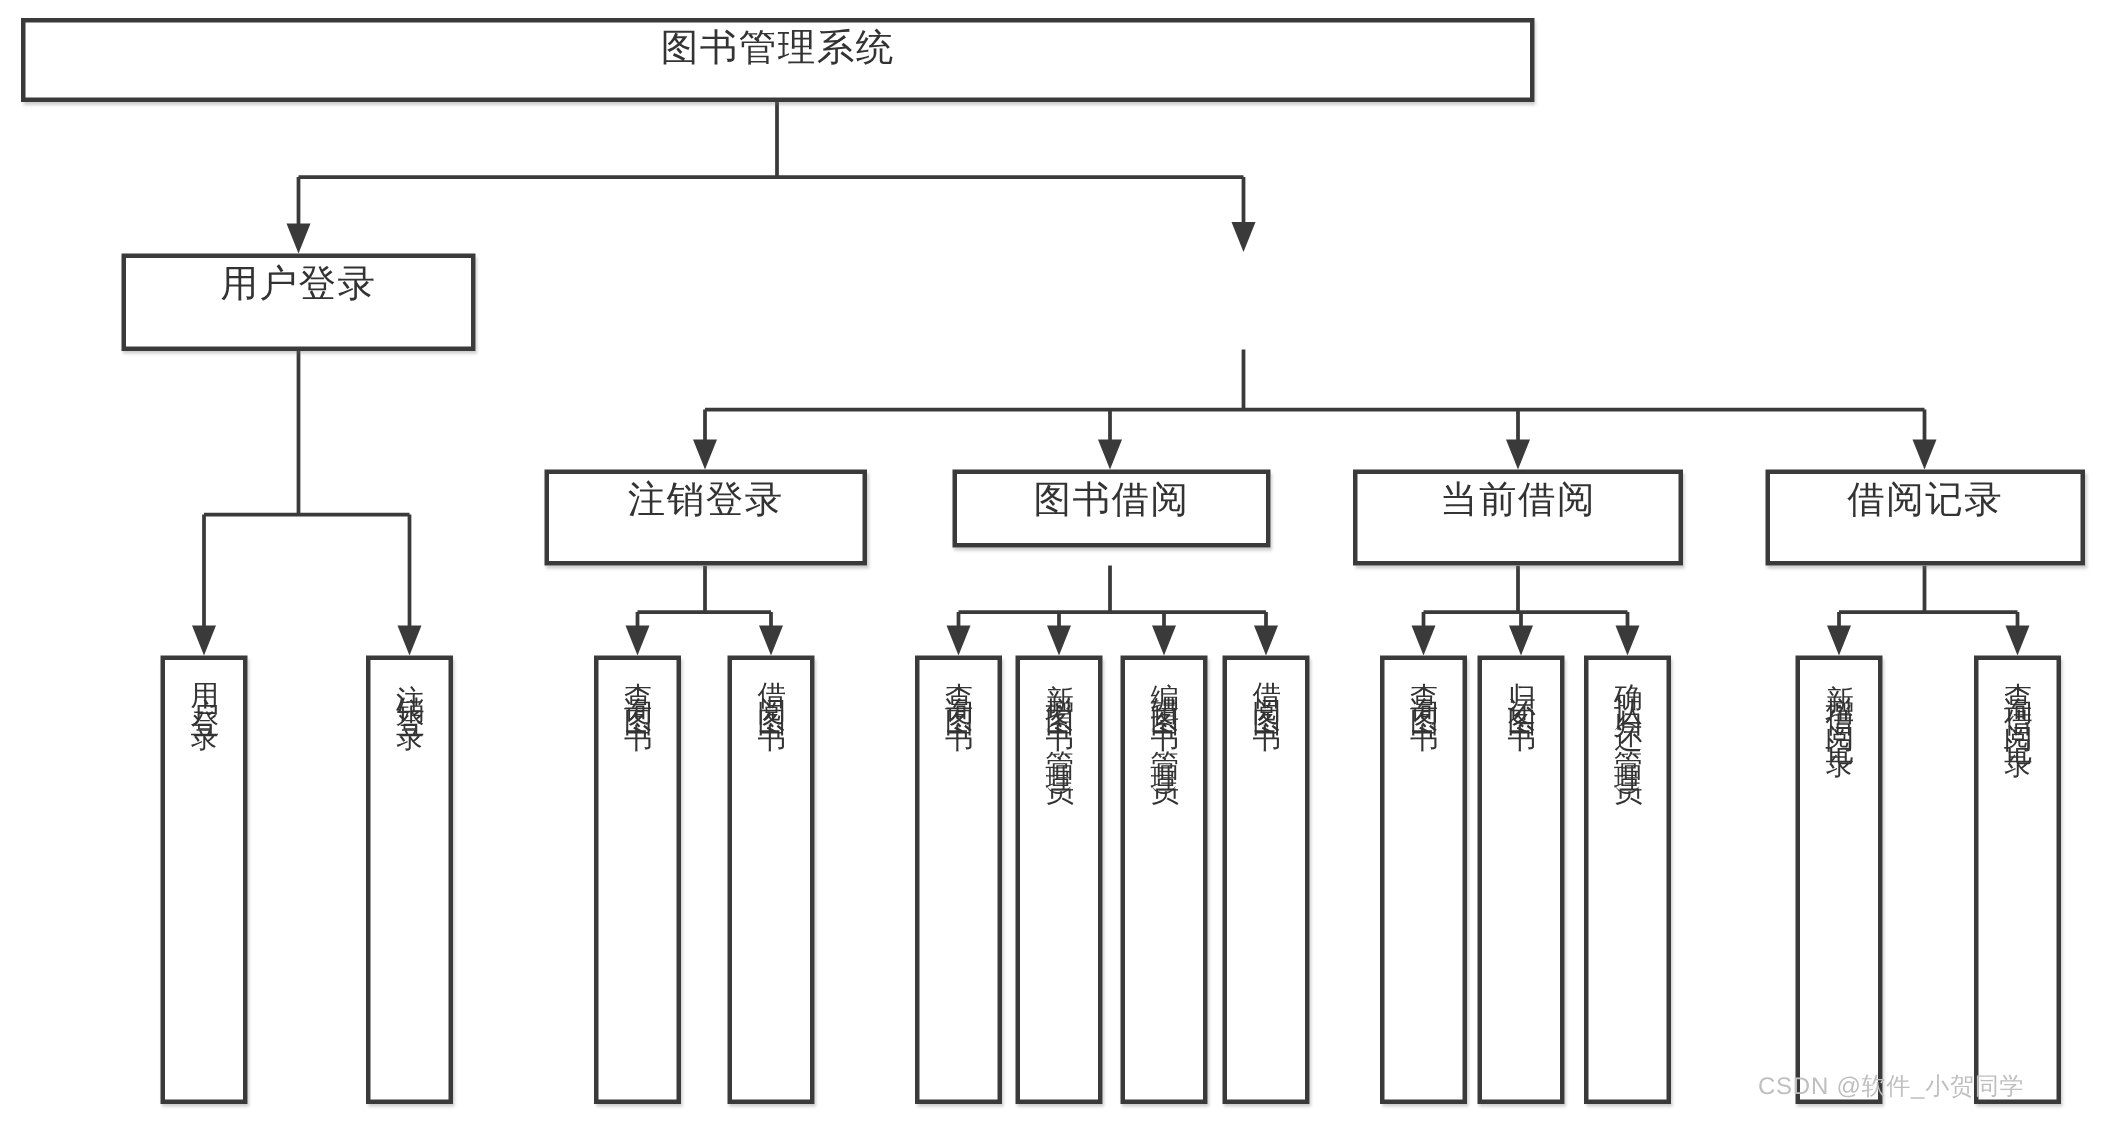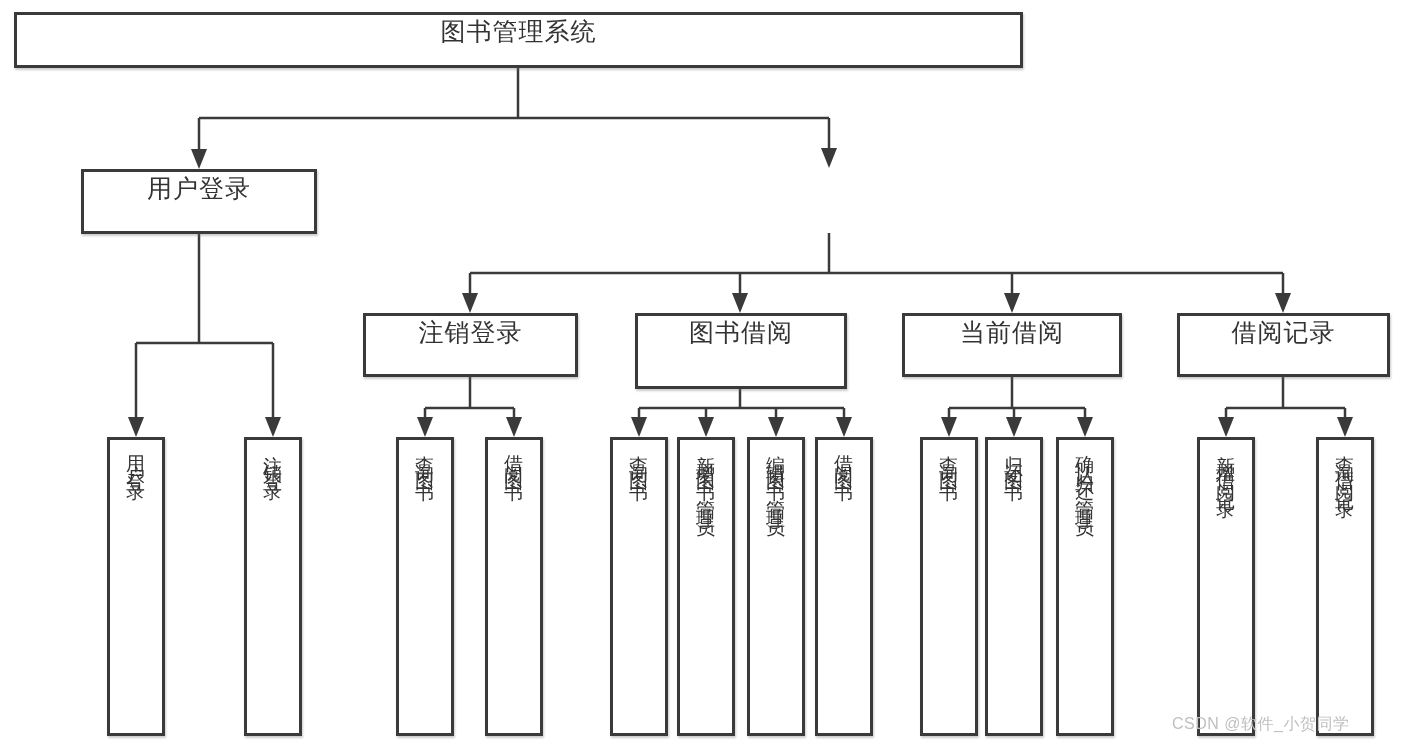--- a/index.html
+++ b/index.html
@@ -141,21 +141,21 @@
     <span>图书管理系统</span>
   </div>
 
   <div class="node hbox" style="left:81px;top:169px;width:236px;height:65px">
     <span>用户登录</span>
   </div>
 
   <div class="node hbox" style="left:363px;top:313px;width:215px;height:64px">
     <span>注销登录</span>
   </div>
-  <div class="node hbox" style="left:635px;top:313px;width:212px;height:76px">
+  <div class="node hbox" style="left:635px;top:313px;width:212px;height:52px">
     <span>图书借阅</span>
   </div>
   <div class="node hbox" style="left:902px;top:313px;width:220px;height:64px">
     <span>当前借阅</span>
   </div>
   <div class="node hbox" style="left:1177px;top:313px;width:213px;height:64px">
     <span>借阅记录</span>
   </div>
 
   <div class="node vbox" style="left:107px">

